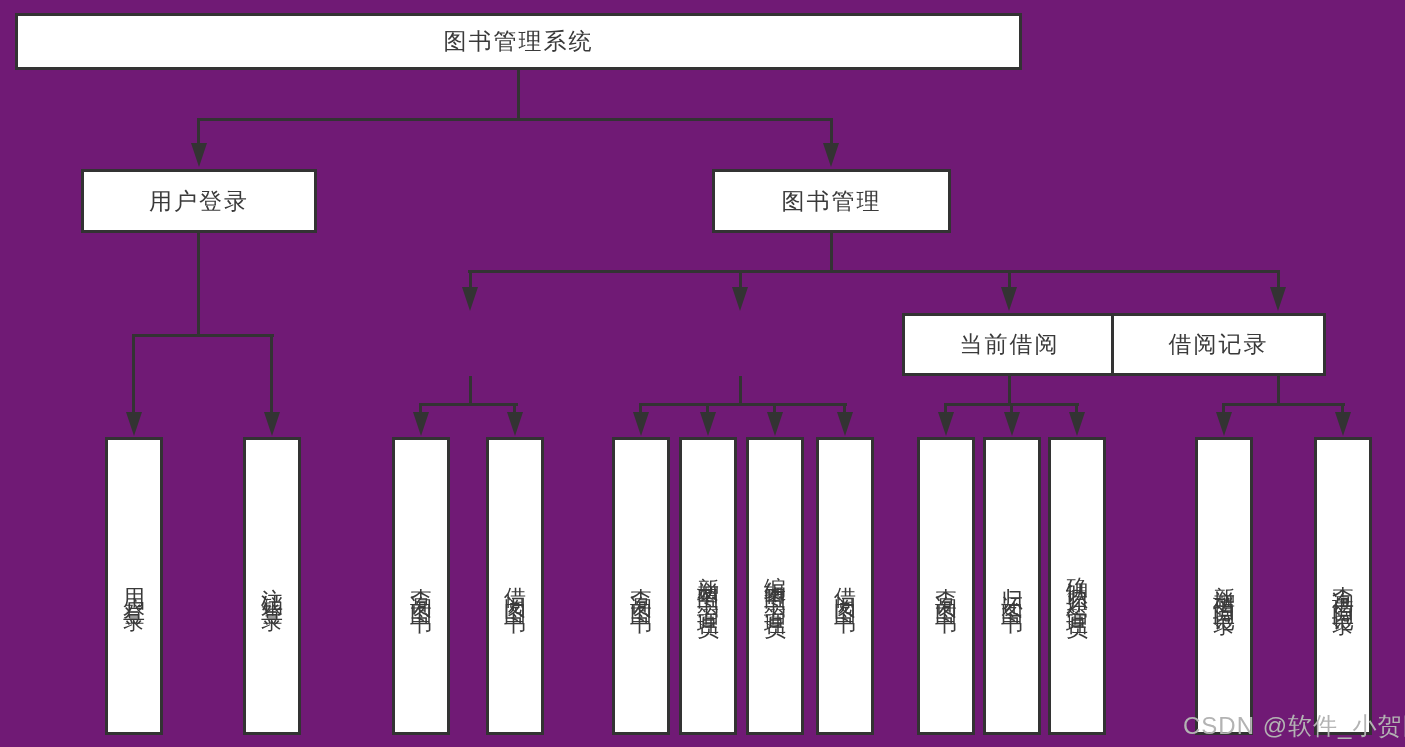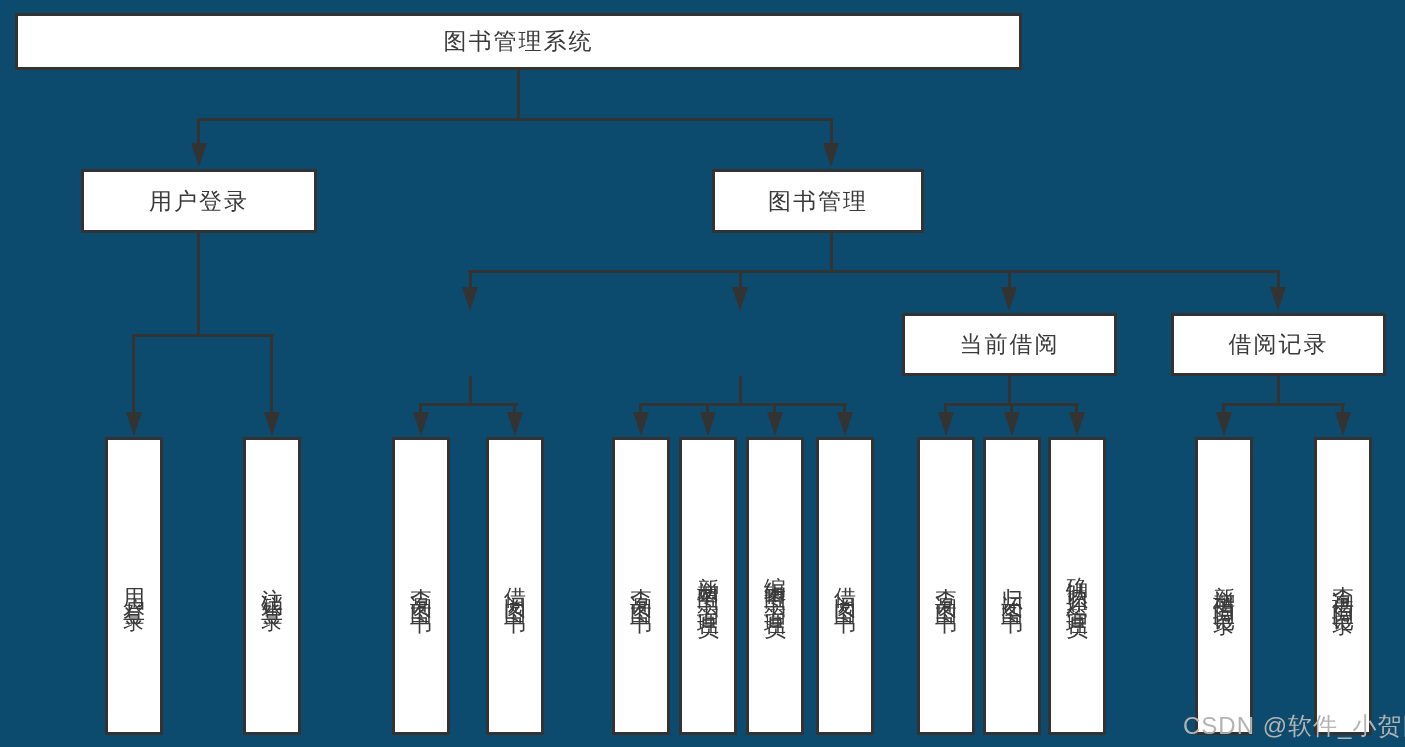--- a/index.html
+++ b/index.html
@@ -4,21 +4,21 @@
 <style>
   html, body {
     margin: 0;
     padding: 0;
     background: #ffffff;
   }
   .canvas {
     position: relative;
     width: 1405px;
     height: 747px;
-    background: #0c4a6e;
+    background: #701a75;
     font-family: "Liberation Sans", "DejaVu Sans", sans-serif;
     overflow: hidden;
   }
   .node {
     position: absolute;
     box-sizing: border-box;
     border: 3px solid #333333;
     background: #ffffff;
     display: flex;
     align-items: center;
@@ -81,31 +81,31 @@
 <div class="canvas">
 
   <div class="node" style="left:15px; top:13px; width:1007px; height:57px;">
     <span>图书管理系统</span>
   </div>
 
   <div class="node" style="left:81px; top:169px; width:236px; height:64px;">
     <span>用户登录</span>
   </div>
 
-  <div class="node" style="left:712px; top:169px; width:212px; height:64px;">
+  <div class="node" style="left:712px; top:169px; width:239px; height:64px;">
     <span>图书管理</span>
   </div>
 
 
 
   <div class="node" style="left:902px; top:313px; width:215px; height:63px;">
     <span>当前借阅</span>
   </div>
 
-  <div class="node" style="left:1171px; top:313px; width:215px; height:63px;">
+  <div class="node" style="left:1111px; top:313px; width:215px; height:63px;">
     <span>借阅记录</span>
   </div>
 
   <div class="leaf" style="left:105px;">
     <span class="vtext">用户登录</span>
   </div>
   <div class="leaf" style="left:243px;">
     <span class="vtext">注销登录</span>
   </div>
   <div class="leaf" style="left:392px;">

